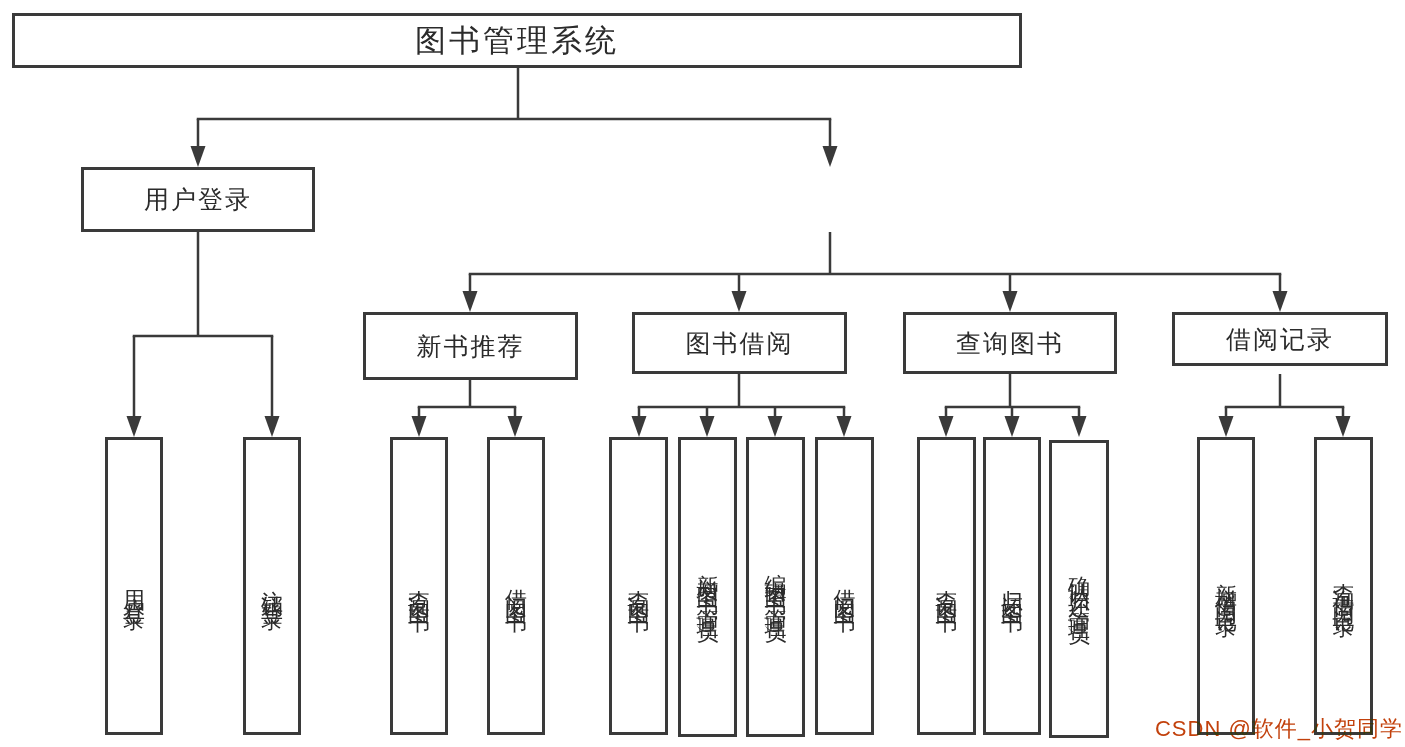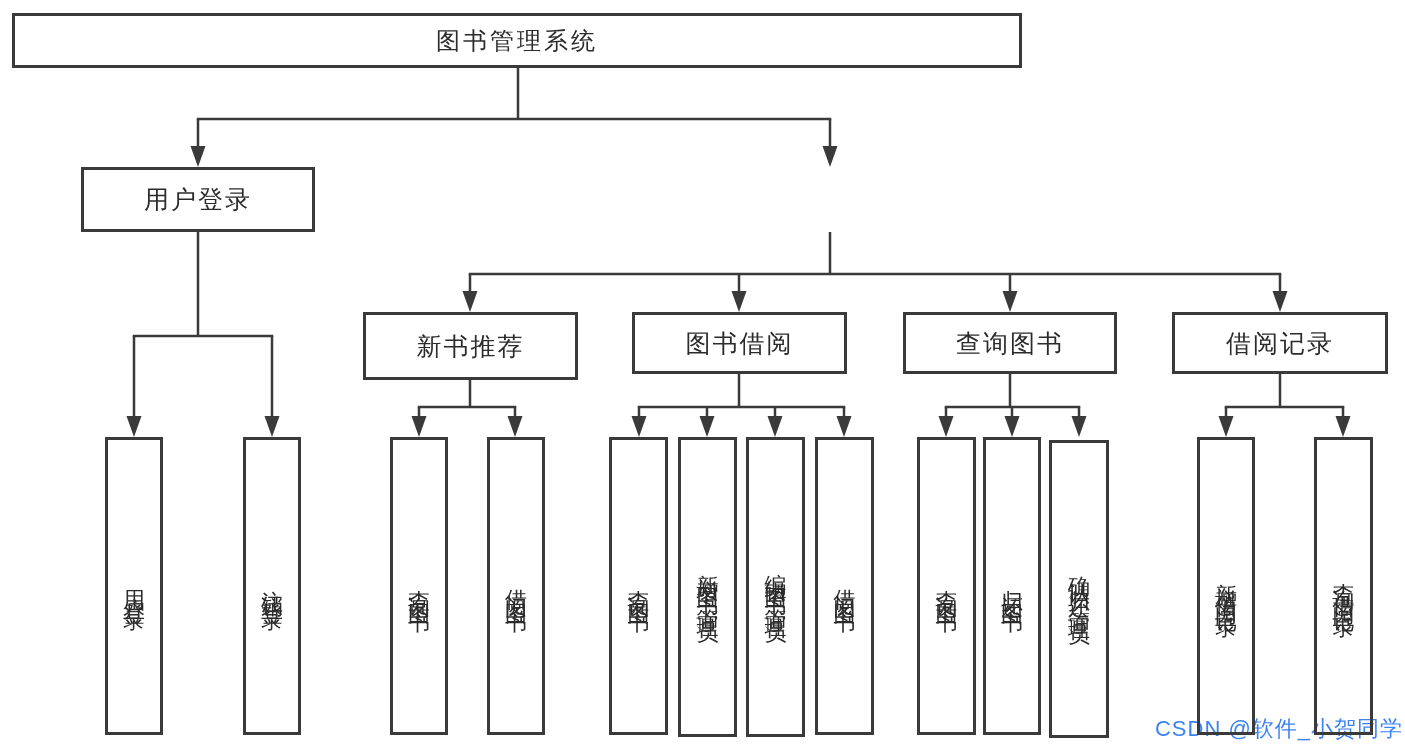--- a/index.html
+++ b/index.html
@@ -22,35 +22,35 @@
     box-sizing: border-box;
     background: #ffffff;
     border: 3px solid #3a3a3a;
     display: flex;
     align-items: center;
     justify-content: center;
     color: #2b2b2b;
     z-index: 2;
   }
   .h-box { font-size: 25px; letter-spacing: 2px; white-space: nowrap; }
-  .root-box { font-size: 24px; letter-spacing: 3px; text-align: right; }
+  .root-box { font-size: 31px; letter-spacing: 3px; text-align: right; }
   .v-box {
     writing-mode: vertical-rl;
     text-orientation: mixed;
     font-size: 22px;
     letter-spacing: 7px;
     line-height: 1;
   }
   .watermark {
     position: absolute;
     top: 714px;
     right: 2px;
     font-size: 22px;
     letter-spacing: 1px;
-    color: #3b82f6;
+    color: #c2410c;
     mix-blend-mode: darken;
     z-index: 5;
     white-space: nowrap;
   }
 </style>
 </head>
 <body>
 
 <div class="canvas">
 
@@ -120,21 +120,21 @@
     </g>
   </svg>
 
   <div class="box h-box root-box" style="left:12px; top:13px; width:1010px; height:55px;">图书管理系统</div>
 
   <div class="box h-box" style="left:81px; top:167px; width:234px; height:65px;">用户登录</div>
 
   <div class="box h-box" style="left:363px; top:312px; width:215px; height:68px;">新书推荐</div>
   <div class="box h-box" style="left:632px; top:312px; width:215px; height:62px;">图书借阅</div>
   <div class="box h-box" style="left:903px; top:312px; width:214px; height:62px;">查询图书</div>
-  <div class="box h-box" style="left:1172px; top:312px; width:216px; height:62px;">借阅记录</div>
+  <div class="box h-box" style="left:1172px; top:312px; width:216px; height:54px;">借阅记录</div>
 
   <div class="box v-box" style="left:105px; top:437px; width:58px; height:298px;">用户登录</div>
   <div class="box v-box" style="left:243px; top:437px; width:58px; height:298px;">注销登录</div>
 
   <div class="box v-box" style="left:390px; top:437px; width:58px; height:298px;">查询图书</div>
   <div class="box v-box" style="left:487px; top:437px; width:58px; height:298px;">借阅图书</div>
 
   <div class="box v-box" style="left:609px; top:437px; width:59px; height:298px;">查询图书</div>
   <div class="box v-box" style="left:678px; top:437px; width:59px; height:300px;">新增图书（管理员）</div>
   <div class="box v-box" style="left:746px; top:437px; width:59px; height:300px;">编辑图书（管理员）</div>

